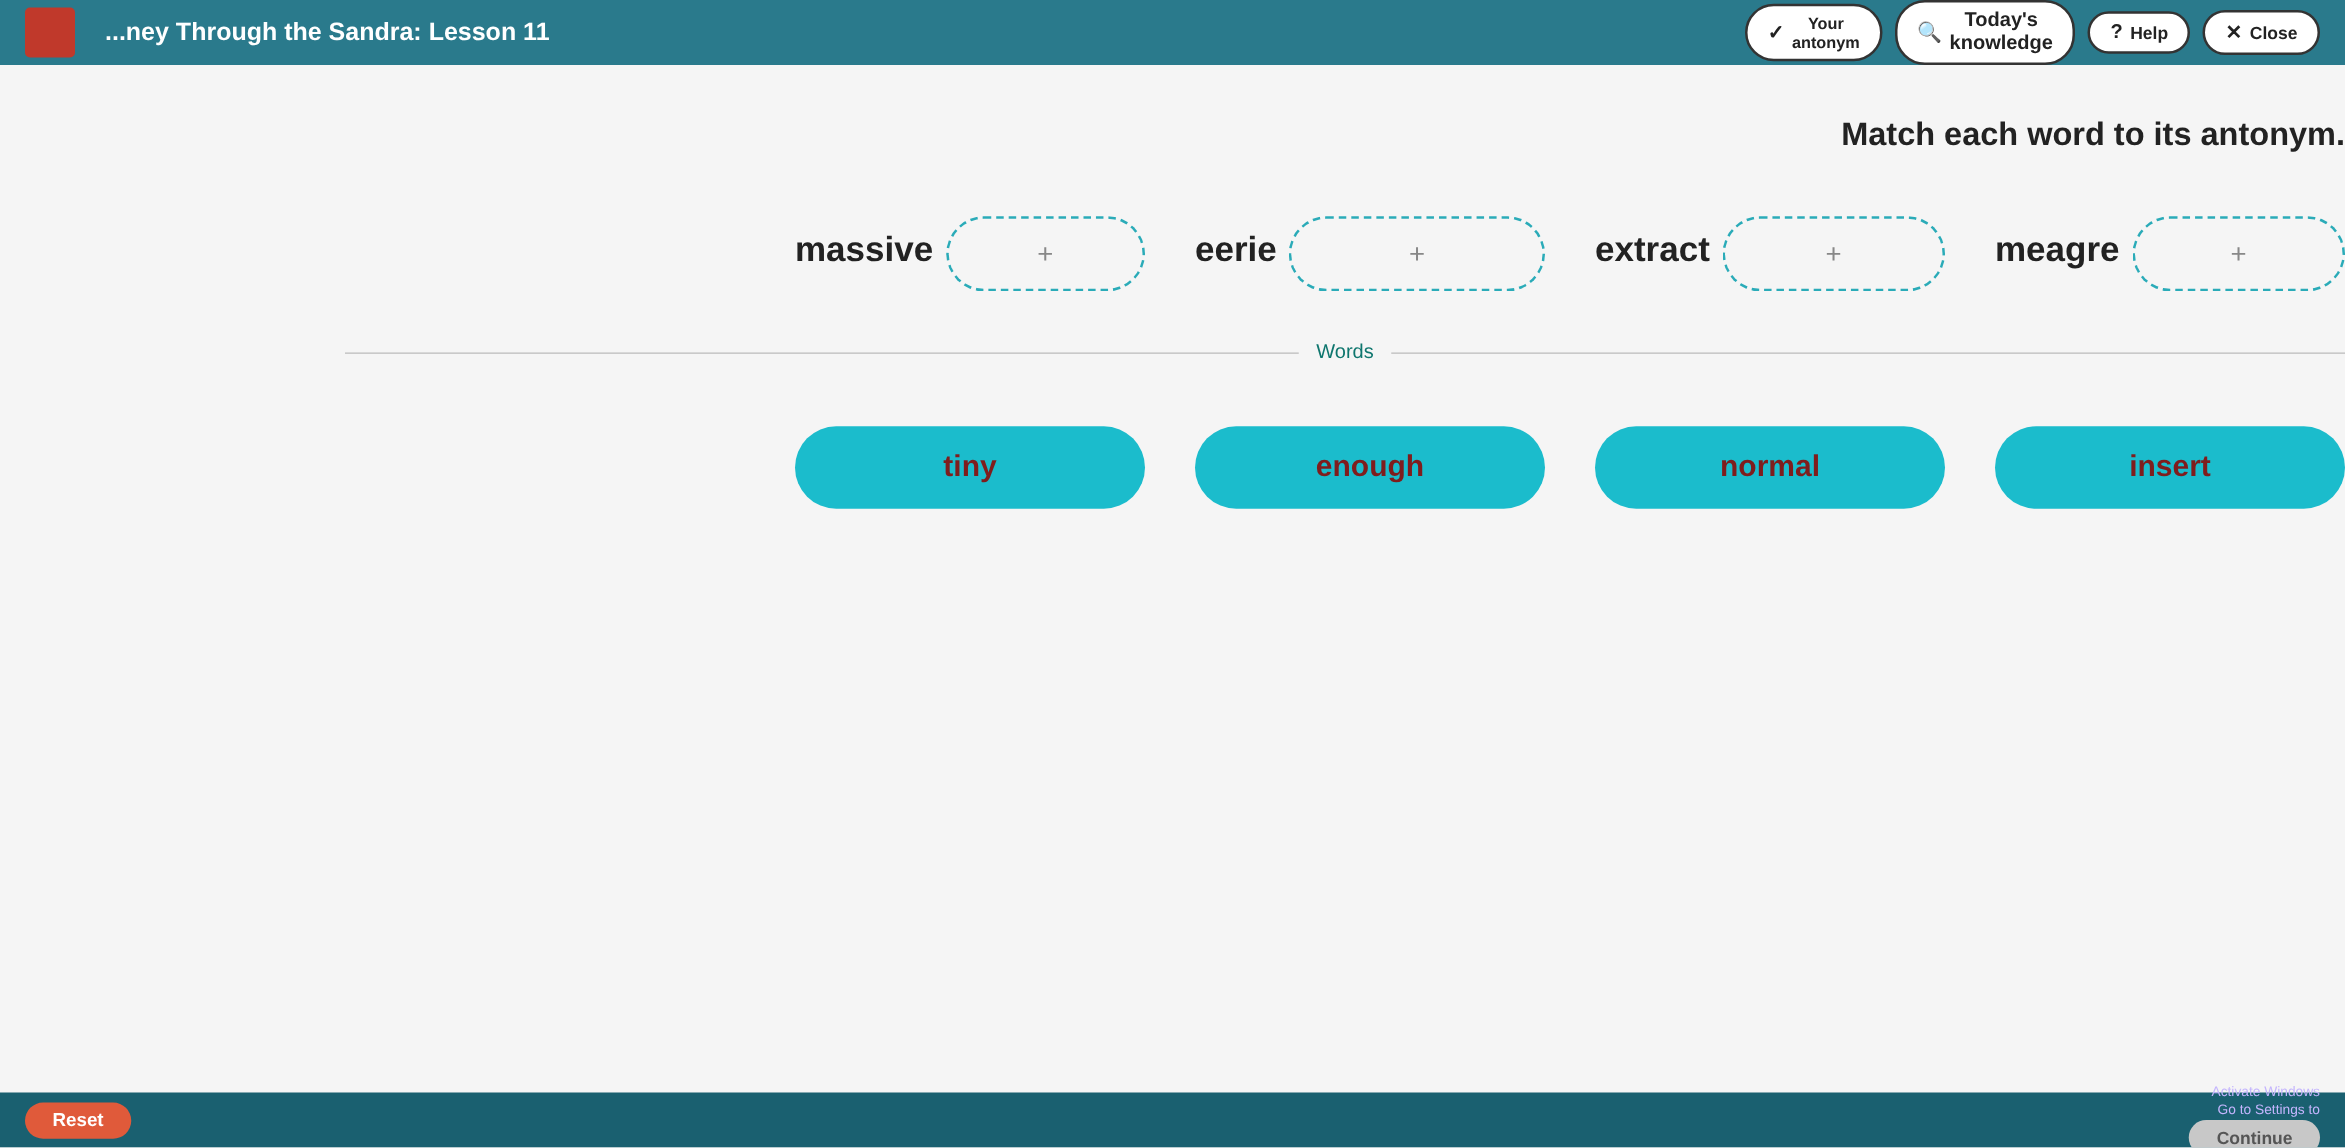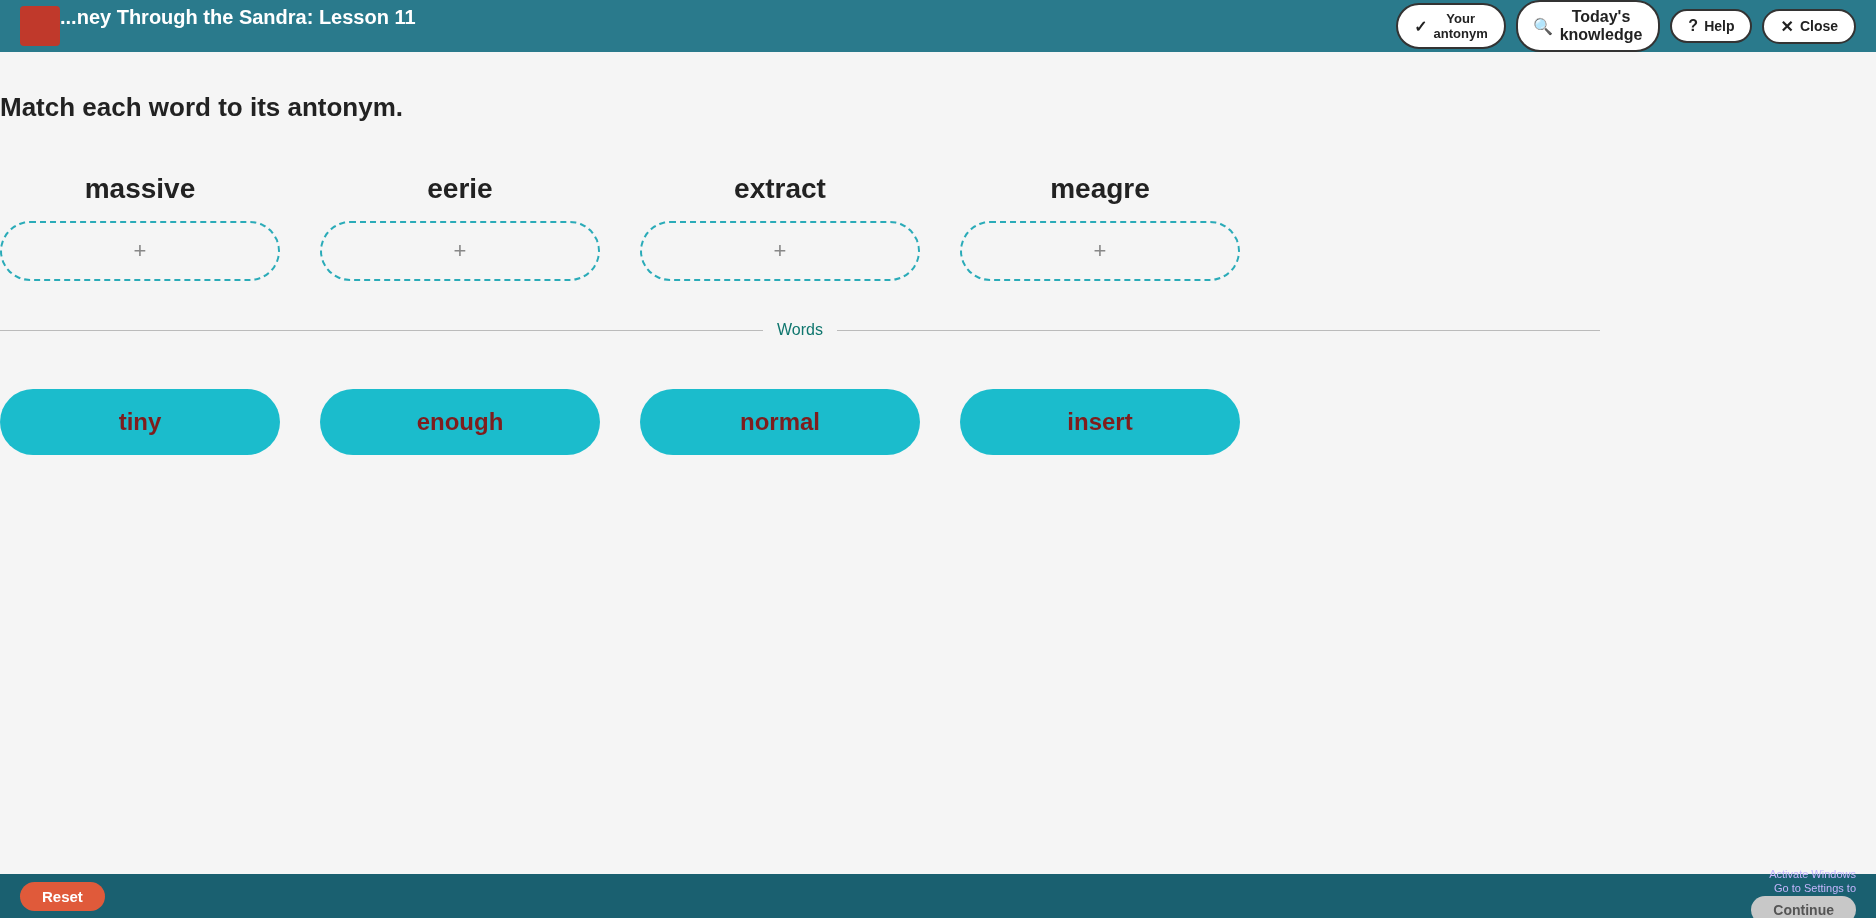--- a/index.html
+++ b/index.html
@@ -16,21 +16,22 @@
     .header {
       background: #2a7a8c;
       height: 52px;
       display: flex;
       align-items: center;
       justify-content: space-between;
       padding: 0 20px;
     }
     .header-left {
       display: flex;
-      gap: 0;
+      align-items: center;
+      gap: 24px;
     }
     .header-logo {
       width: 40px;
       height: 40px;
       background: #c0392b;
       border-radius: 4px;
     }
     .header-title {
       color: white;
       font-size: 20px;
@@ -57,42 +58,41 @@
     .header-btn .btn-icon {
       font-size: 16px;
     }
 
     
     .main-content {
       background: #f5f5f5;
       height: calc(918px - 52px - 44px);
       display: flex;
       flex-direction: column;
-      align-items: flex-start;
+      align-items: flex-end;
       padding-top: 40px;
     }
 
     .instruction {
       font-size: 26px;
       font-weight: 700;
       color: #222;
       margin-bottom: 50px;
     }
 
     
     .words-row {
       display: flex;
       gap: 40px;
       justify-content: center;
       margin-bottom: 40px;
     }
 
     .word-column {
       display: flex;
-      flex-direction: column;
       align-items: center;
       gap: 10px;
       width: 280px;
     }
 
     .word-label {
       font-size: 28px;
       font-weight: 700;
       color: #222;
       margin-bottom: 6px;

